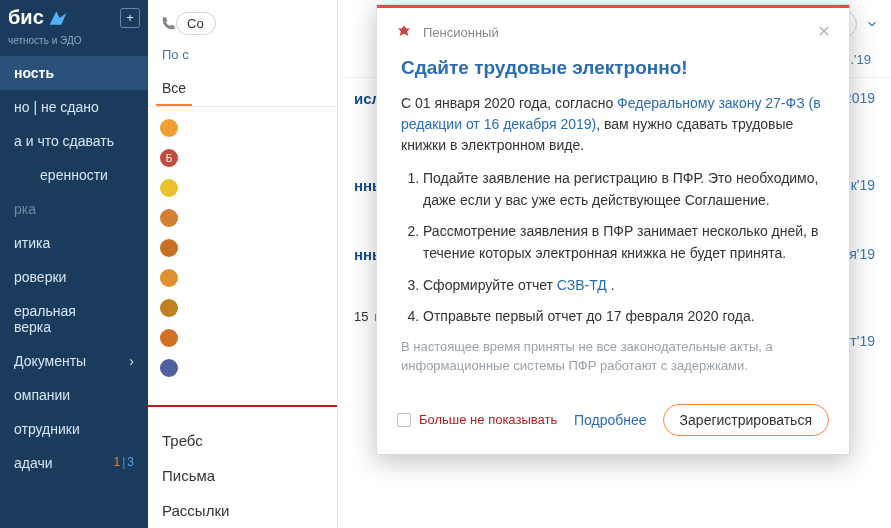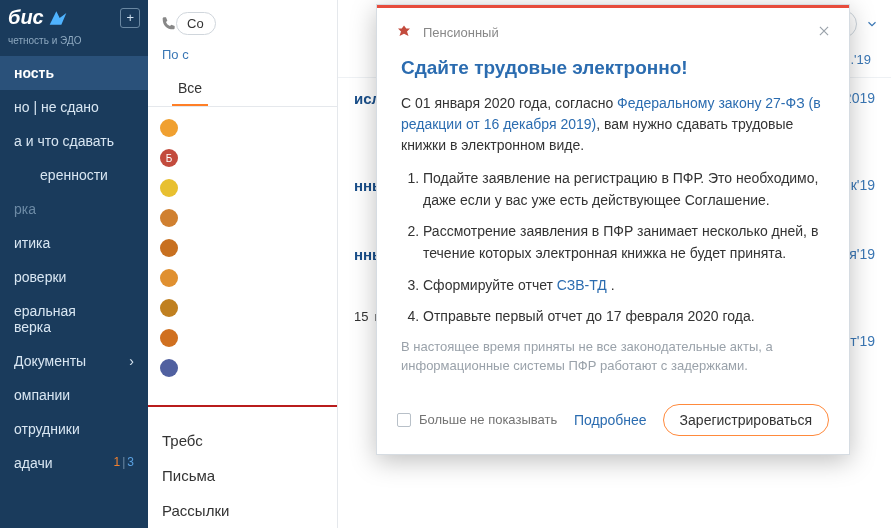--- a/index.html
+++ b/index.html
@@ -1,42 +1,42 @@
 <!DOCTYPE html>
 <html><head>
 <meta charset="utf-8">
 <style>
   * { box-sizing: border-box; margin: 0; padding: 0; }
   html, body { height: 100%; font-family: Arial, Helvetica, sans-serif; font-size: 13px; color: #333; }
   body { display: flex; overflow: hidden; background: #fff; }
 
   
   .sidebar { width: 148px; background: #1a3b5c; color: #cfe0ef; display: flex; flex-direction: column; flex: 0 0 148px; }
-  .sb-top { display: flex; align-items: center; padding: 6px 8px; font-style: italic; }
+  .sb-top { display: flex; align-items: center; padding: 6px 8px; }
   .sb-logo { display:flex; align-items:center; gap:4px;}
   .sb-logo-text { font-size: 20px; font-weight: bold; color: #fff;}
   .sb-bird { width:20px; height:20px; }
   .sb-plus { width: 20px; height: 20px; border:1px solid #6a88a2; border-radius:3px; color:#cfe0ef; display:flex; align-items:center; justify-content:center; margin-left:auto; cursor:pointer;}
   .sb-sub { font-size: 10px; color:#8ea9c0; padding: 0 8px 10px; }
   .sb-item { padding: 9px 14px; font-size: 14px; color:#d8e6f2; cursor:pointer;}
   .sb-item.active { background:#2a517a; color:#fff; font-weight:bold;}
   .sb-item.dim { color:#6c8aa5;}
   .sb-counts { float:right; font-size:12px;}
   .sb-counts .c1 { color:#f08030;}
   .sb-counts .c2 { color:#5aa0e0;}
   .sb-sep { color:#6c8aa5; margin:0 2px;}
 
   
   .col2 { width: 190px; flex: 0 0 190px; border-right:1px solid #e5e8ec; background:#fff; display:flex; flex-direction:column;}
   .col2-top { display:flex; align-items:center; padding:12px 12px 4px;}
   .phone-icn { color:#888; }
   .col2-search { border:1px solid #d0d6dc; border-radius:14px; padding:3px 10px; font-size:13px; color:#333; width:40px;}
   .col2-filter { color:#3a77b5; font-size:13px; padding: 8px 14px 10px; cursor:pointer;}
   .tabs-row { display:flex; border-bottom:1px solid #e5e8ec; padding: 0 8px;}
-  .tab { padding:8px 6px; margin:0 16px; font-size:14px; color:#888; cursor:pointer;}
+  .tab { padding:8px 6px; margin:0 0; font-size:14px; color:#888; cursor:pointer;}
   .tab.active { color:#333; border-bottom:2px solid #ff7f27; font-weight:500;}
   .agency-list { padding:6px 0; overflow:auto; flex:1;}
   .agency { display:flex; align-items:center; gap:10px; padding:6px 12px; cursor:pointer;}
   .agency-ic { width:18px; height:18px; border-radius:50%; display:flex; align-items:center; justify-content:center; font-size:10px; color:#fff; flex:0 0 18px;}
   .col2-bottom { border-top:2px solid #b91c1c; padding-top:16px;}
   .col2-bitem { padding:9px 14px; font-size:15px; color:#333; cursor:pointer;}
 
   
   .main { flex:1; position:relative; overflow:hidden;}
   .main-top { display:flex; align-items:center; gap:8px; padding:10px 12px;}
@@ -67,21 +67,21 @@
   .modal-close { margin-left:auto; color:#9aa2aa; font-size:18px; cursor:pointer;}
   .modal-body { padding:0 24px 14px;}
   .m-title { color:#2b6cb0; font-size:19px; font-weight:600; margin:4px 0 14px;}
   .m-p { font-size:14px; line-height:1.5; margin-bottom:12px; color:#333;}
   .m-link { color:#2b6cb0; cursor:pointer;}
   .m-ol { list-style:decimal; padding-left:22px; font-size:14px; line-height:1.55; color:#333;}
   .m-ol li { margin-bottom:10px;}
   .m-note { font-size:13px; color:#9aa2aa; line-height:1.45; margin-top:8px;}
   .modal-foot { display:flex; align-items:center; padding:14px 20px 18px;}
   .chk { width:14px; height:14px; border:1px solid #b8c0c8; border-radius:2px; margin-right:8px; cursor:pointer;}
-  .chk-lbl { color:#737373; font-size:13px;}
+  .chk-lbl { color:#b91c1c; font-size:13px;}
   .m-actions { margin-left:auto; display:flex; align-items:center; gap:16px;}
   .btn-link { color:#2b6cb0; font-size:14px; cursor:pointer;}
   .btn { border:1px solid #ff8a3c; color:#333; background:#fff; border-radius:16px; padding:7px 16px; font-size:14px; cursor:pointer;}
 </style>
 </head>
 <body>
 
 <div class="sidebar">
   <div class="sb-top">
     <div class="sb-logo">

